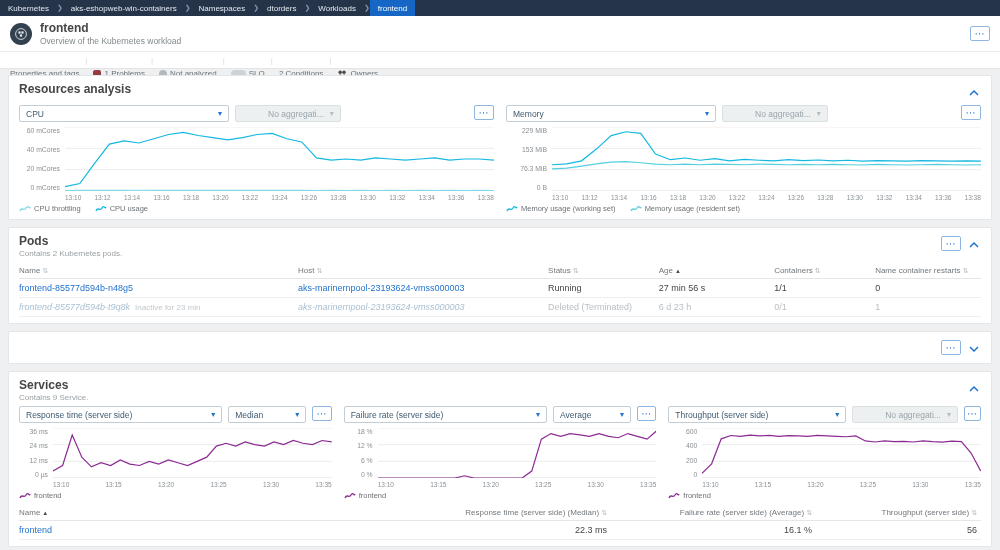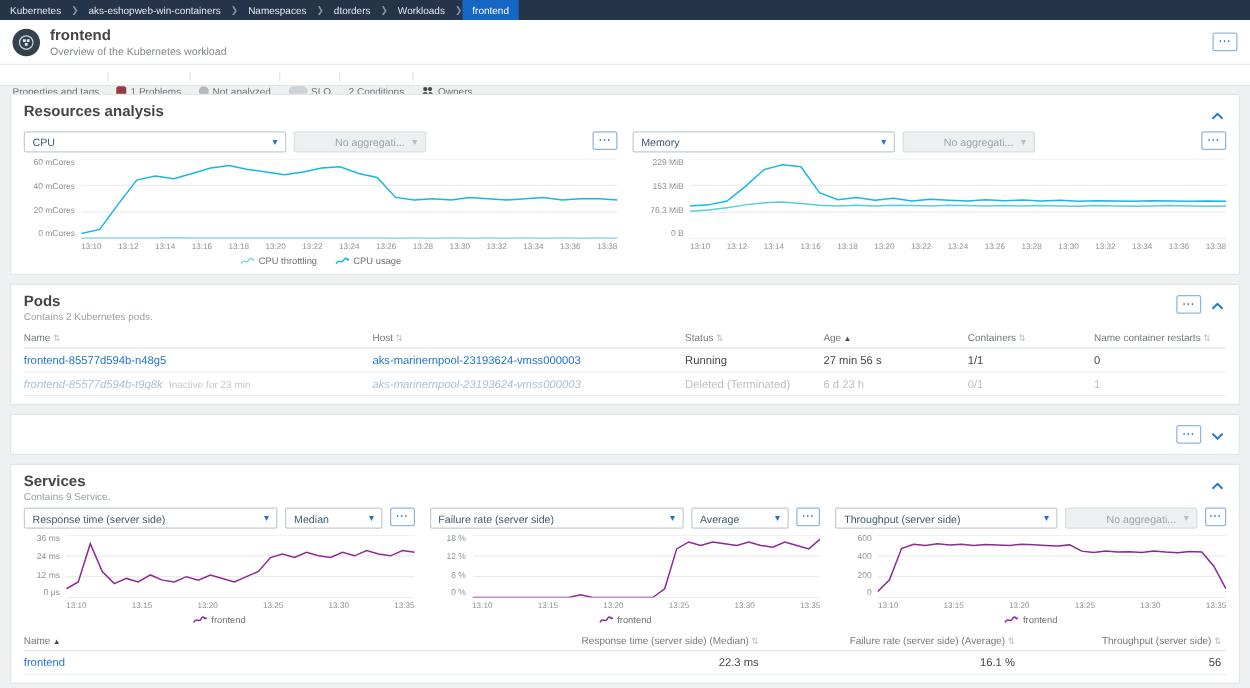--- a/index.html
+++ b/index.html
@@ -15,21 +15,21 @@
   
   .header{background:#fff;display:flex;align-items:center;gap:8px;padding:5px 10px;border-bottom:1px solid #e8eaeb;}
   .w-icon{width:22px;height:22px;border-radius:50%;background:#33414f;display:flex;align-items:center;justify-content:center;flex:0 0 auto;}
   .title{font-size:12px;font-weight:bold;color:#454646;}
   .subtitle{font-size:8.5px;color:#83898d;margin-top:1px;}
   .spacer{flex:1;}
   .more-btn{border:1px solid #8fb6de;background:#fff;color:#2374ce;border-radius:2px;width:20px;height:15px;display:inline-flex;align-items:center;justify-content:center;font-size:10px;line-height:1;cursor:pointer;letter-spacing:1px;}
 
   
   .toolbar{background:#fff;display:flex;align-items:center;gap:6px;padding:3px 10px;border-bottom:1px solid #e2e4e5;font-size:8px;color:#6d7175;height:17px;}
-  .tb-item{display:flex;align-items:flex-start;gap:3px;cursor:pointer;margin-top:27px;}
+  .tb-item{display:flex;align-items:center;gap:3px;cursor:pointer;margin-top:27px;}
   .tb-sep{color:#d7dadc;}
   .prob-ico{width:8px;height:8px;border-radius:2px;background:#973b42;display:inline-block;}
   .na-ico{width:8px;height:8px;border-radius:50%;background:#b2b9bd;display:inline-block;}
   .slo-ico{width:15px;height:8px;border-radius:4px;background:#ccd2d6;display:inline-block;}
 
   
   .main{padding:6px 8px 0 8px;display:flex;flex-direction:column;gap:7px;}
   .card{background:#fff;border:1px solid #e4e6e7;border-radius:1px;padding:6px 10px;}
   .sec-head{display:flex;align-items:flex-start;gap:6px;}
   .sec-title{font-size:12px;font-weight:bold;color:#454646;}
@@ -54,21 +54,21 @@
   .yticks{display:flex;flex-direction:column;justify-content:space-between;align-items:flex-end;padding-right:5px;font-size:6.8px;color:#8b9195;}
   .resources .yticks{width:46px;}
   .services-sec .yticks{width:34px;}
   .plot{flex:1;position:relative;}
   .plot svg{width:100%;height:100%;display:block;}
   .resources .plot,.resources .yticks{height:64px;}
   .services-sec .plot,.services-sec .yticks{height:50px;}
   .xticks{display:flex;justify-content:space-between;font-size:6.5px;color:#8b9195;margin-top:3px;}
   .resources .xticks{margin-left:46px;}
   .services-sec .xticks{margin-left:34px;}
-  .legend{display:flex;justify-content:center;gap:14px;margin-top:3px;font-size:7.5px;color:#6d7175;}
+  .legend{display:flex;justify-content:flex-start;gap:14px;margin-top:3px;font-size:7.5px;color:#6d7175;}
   .leg-item{display:inline-flex;align-items:center;gap:3px;cursor:pointer;}
 
   
   .tbl{margin-top:5px;}
   .tbl-head,.tbl-row{display:grid;align-items:center;}
   .pods-grid{grid-template-columns:29% 26% 11.5% 12% 10.5% 11%;}
   .svc-grid{grid-template-columns:1fr 210px 205px 165px;}
   .tbl-head{font-size:8px;color:#72787d;border-bottom:1px solid #e4e6e7;padding:3px 0;}
   .tbl-row{font-size:9px;border-bottom:1px solid #eceeef;padding:4px 0;height:19px;}
   .sort{color:#b7c0c7;font-size:7px;margin-left:2px;}
@@ -266,20 +266,34 @@
               <div>13:22</div>
               <div>13:24</div>
               <div>13:26</div>
               <div>13:28</div>
               <div>13:30</div>
               <div>13:32</div>
               <div>13:34</div>
               <div>13:36</div>
               <div>13:38</div>
             </div>
+          <div class="legend">
+              <span class="leg-item">
+                <svg width="12" height="8" viewBox="0 0 12 8">
+                  <path d="M1,6 C3,1 5,7 7,3 S10,5 11,2" fill="none" stroke="#14b8e0" stroke-width="1.3"></path>
+                </svg>
+                <span>Memory usage (working set)</span>
+              </span>
+              <span class="leg-item">
+                <svg width="12" height="8" viewBox="0 0 12 8">
+                  <path d="M1,6 C3,1 5,7 7,3 S10,5 11,2" fill="none" stroke="#55cfdc" stroke-width="1.3"></path>
+                </svg>
+                <span>Memory usage (resident set)</span>
+              </span>
+            </div>
         </div>
       </div>
     </div>
   </div>
 
   <div class="card">
     <div class="sec-head">
       <div>
         <div class="sec-title">Pods</div>
         <div class="sec-sub">Contains 2 Kubernetes pods.</div>

